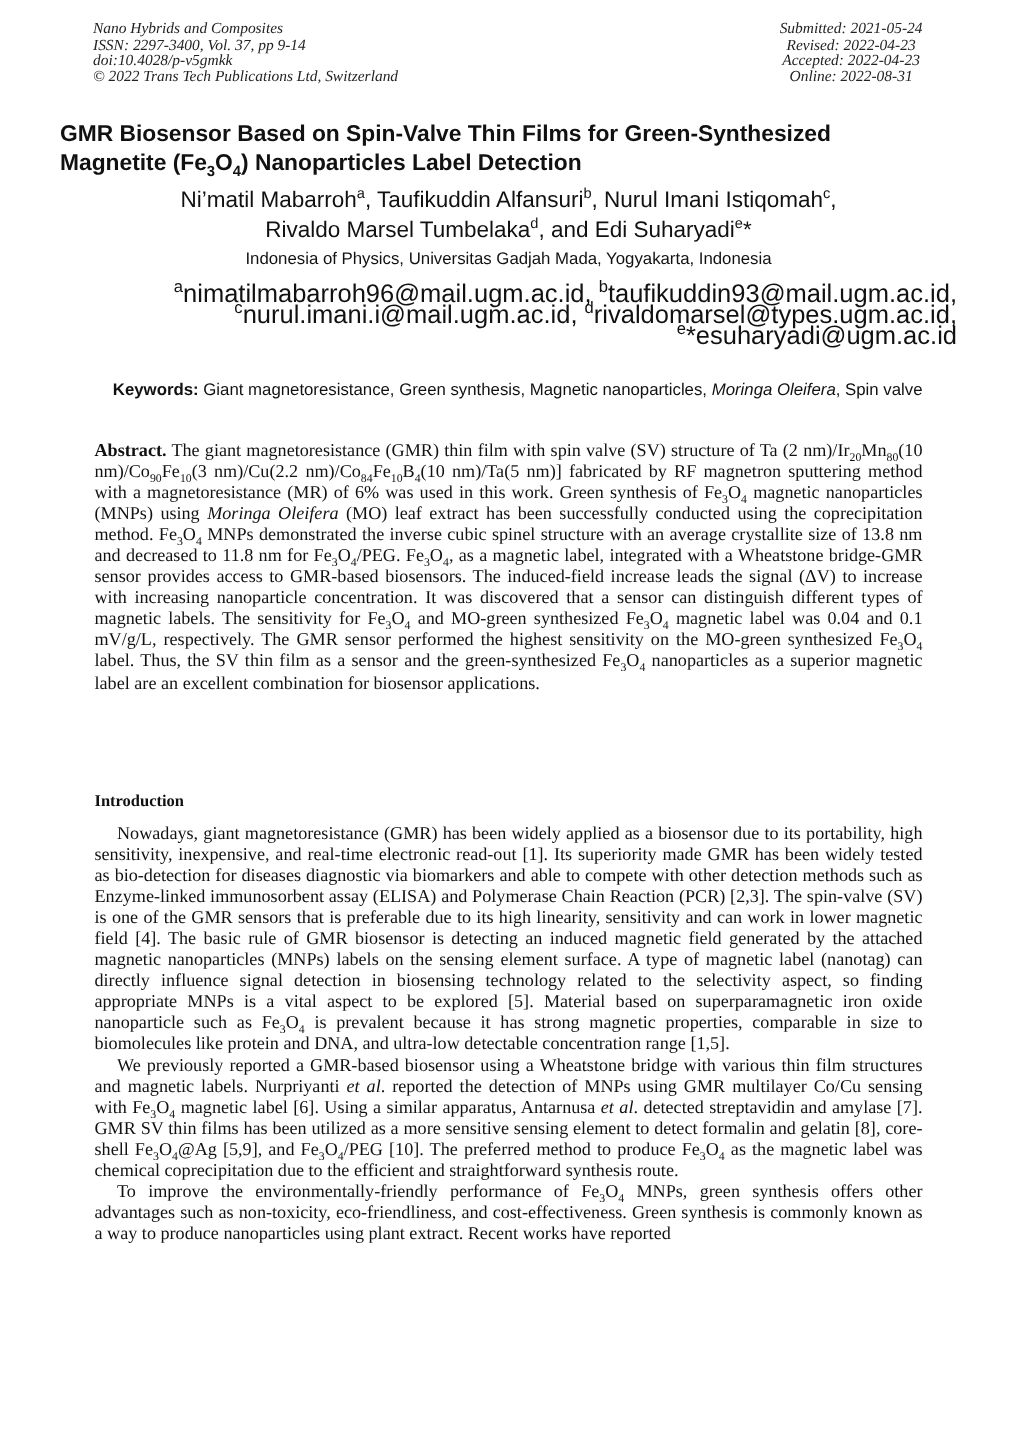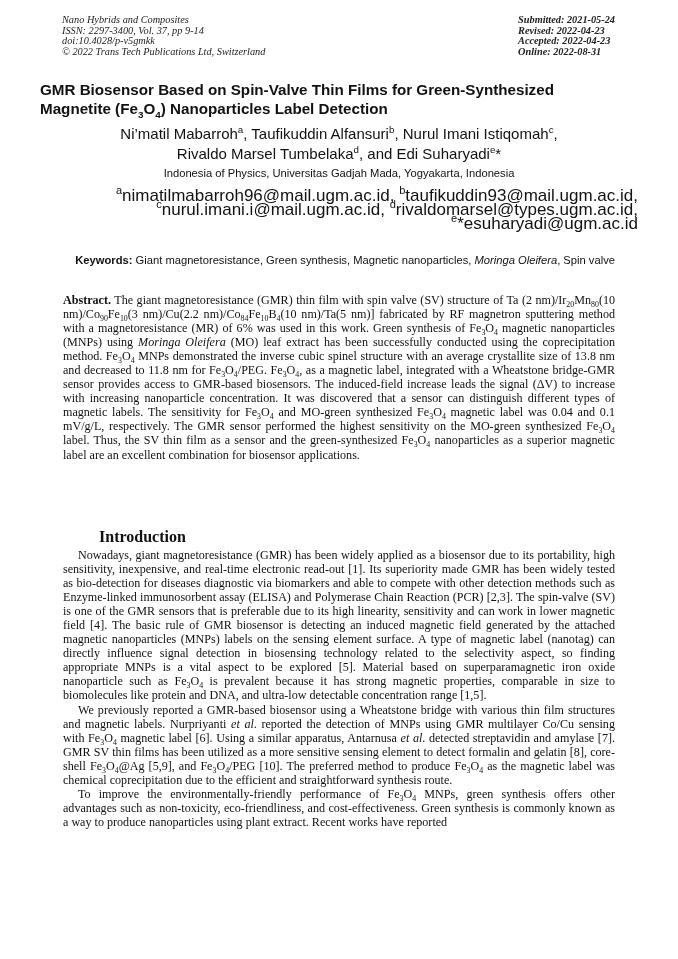--- a/index.html
+++ b/index.html
@@ -1,29 +1,29 @@
 <!DOCTYPE html>
 <html><head>
 <meta charset="utf-8">
 <style>
   html, body { margin: 0; padding: 0; background: #ffffff; }
   body { width: 678px; height: 959px; overflow: hidden; position: relative; color: #111; }
   .page { position: absolute; left: 0; top: 0; width: 678px; height: 959px; }
   .hdr { position: absolute; top: 15px; font-family: "Liberation Serif", serif; font-style: italic; font-size: 10.3px; line-height: 10.6px; color: #222; }
   .hdr-left { left: 62px; }
-  .hdr-right { right: 63px; text-align: left; font-weight: bold; }
+  .hdr-right { right: 63px; text-align: center; }
   .hdr div { white-space: nowrap; }
   .title { position: absolute; left: 40px; width: 598px; top: 81px; text-align: left; font-family: "Liberation Sans", sans-serif; font-weight: bold; font-size: 15.2px; line-height: 18.5px; color: #111; }
   .authors { position: absolute; left: 40px; width: 598px; top: 124px; text-align: center; font-family: "Liberation Sans", sans-serif; font-size: 15px; line-height: 19.5px; color: #111; }
   .dept { position: absolute; left: 40px; width: 598px; top: 166px; text-align: center; font-family: "Liberation Sans", sans-serif; font-size: 11.2px; line-height: 14px; }
   .emails { position: absolute; left: 40px; width: 598px; top: 189px; text-align: right; font-family: "Liberation Sans", sans-serif; font-size: 17px; line-height: 14px; }
   .keywords { position: absolute; left: 63px; width: 552px; top: 253px; font-family: "Liberation Sans", sans-serif; font-size: 11.2px; line-height: 14px; text-align: right; }
   .body-text { font-family: "Liberation Serif", serif; font-size: 12.1px; line-height: 14.05px; text-align: justify; color: #111; }
   .abstract { position: absolute; left: 63px; width: 552px; top: 293px; }
-  .intro-head { position: absolute; left: 63px; top: 528px; font-family: "Liberation Serif", serif; font-weight: bold; font-size: 16px; margin-left: 36px; }
+  .intro-head { position: absolute; left: 63px; top: 528px; font-family: "Liberation Serif", serif; font-weight: bold; font-size: 11px; }
   .intro { position: absolute; left: 63px; width: 552px; top: 548px; }
   .intro p, .abstract p { margin: 0; }
   .intro p { text-indent: 15px; }
   sup, sub { font-size: 65%; line-height: 0; }
   b.lead { font-weight: bold; }
 </style>
 </head>
 <body>
 
 <div class="page">

